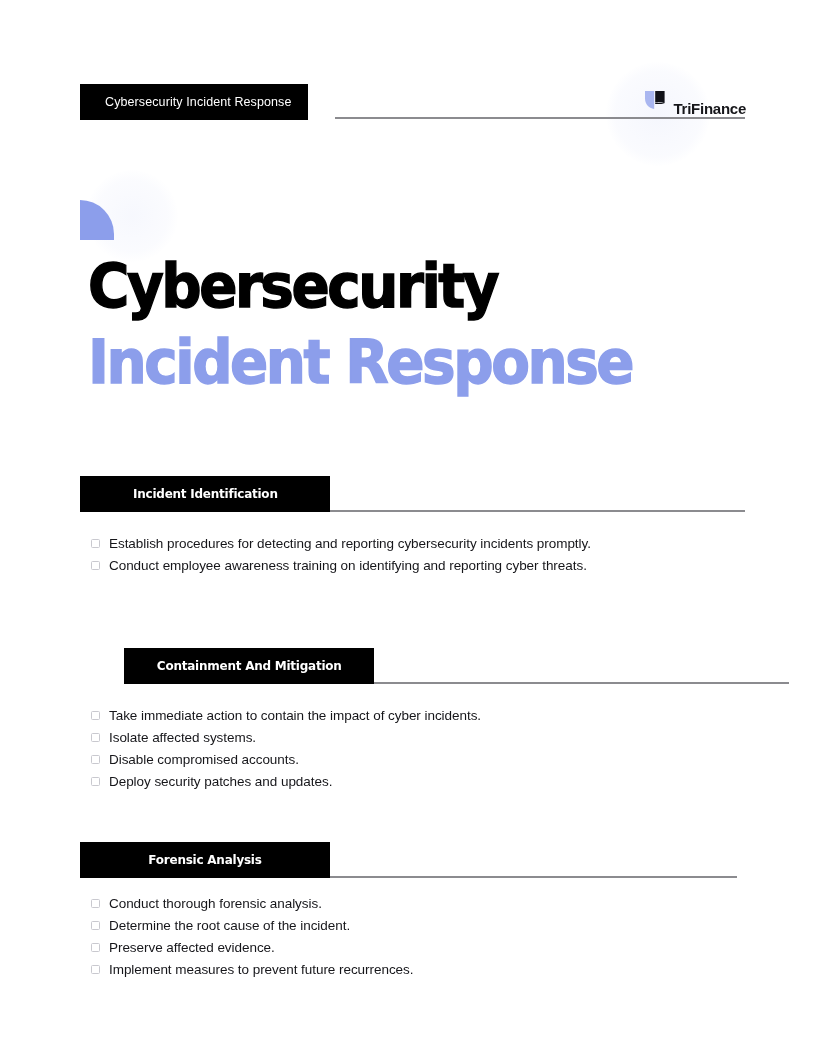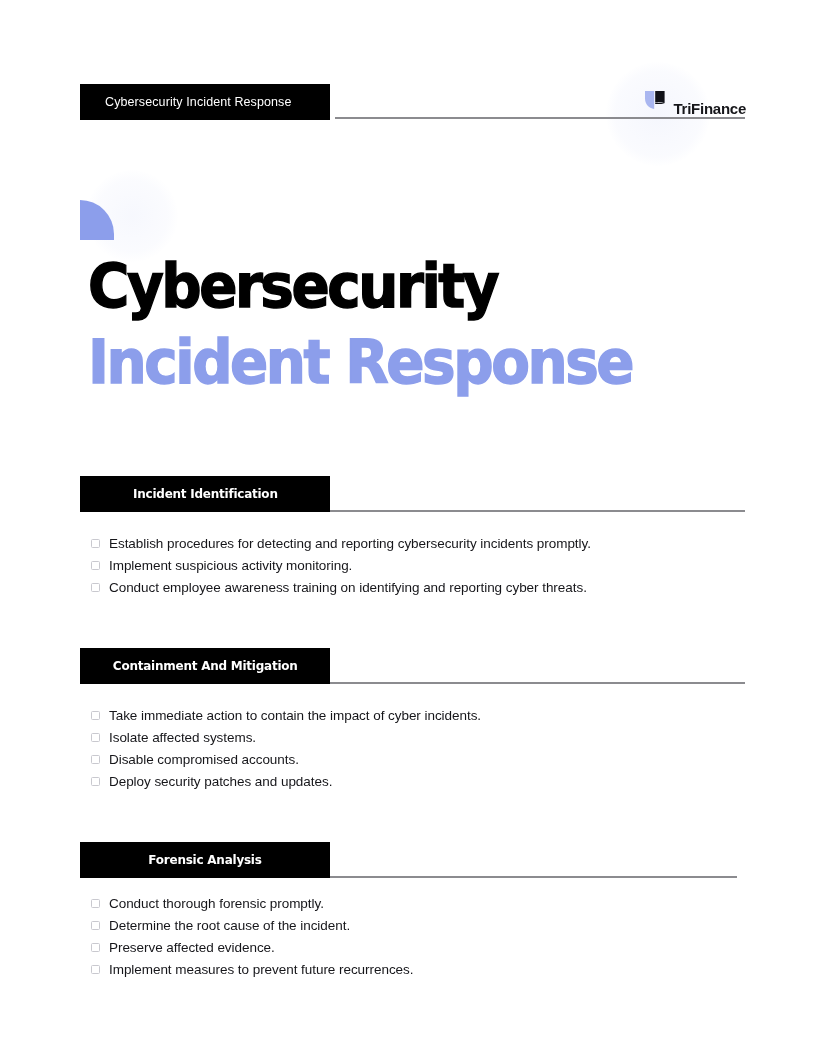--- a/index.html
+++ b/index.html
@@ -45,21 +45,21 @@
     border-radius: 50%;
     background: radial-gradient(circle at 50% 50%, rgba(140,158,235,0.075) 0%, rgba(140,158,235,0.04) 55%, rgba(255,255,255,0) 72%);
     pointer-events: none;
   }
 
   
   .header-bar {
     position: absolute;
     left: 80px;
     top: 84px;
-    width: 250px;
+    width: 228px;
     height: 36px;
     background: #000000;
     display: flex;
     align-items: center;
     padding-left: 25px;
   }
   .header-bar-label {
     color: #ffffff;
     font-size: 12.5px;
     letter-spacing: 0.1px;
@@ -236,30 +236,26 @@
       </div>
       <div class="section-rule" style="left:330px; width:415px;"></div>
     </div>
     <ul class="checklist" style="top:58px;">
       <li class="check-item">
         <span class="checkbox"></span>
         <span class="check-text">Establish procedures for detecting and reporting cybersecurity incidents promptly.</span>
       </li>
       <li class="check-item">
         <span class="checkbox"></span>
-        <span class="check-text">Implement suspicious activity monitoring.</span>
-      </li>
-      <li class="check-item">
-        <span class="checkbox"></span>
         <span class="check-text">Conduct employee awareness training on identifying and reporting cyber threats.</span>
       </li>
     </ul>
   </div>
 
-  <div class="section" style="top:648px;">
+  <div class="section" style="top:648px;padding-left:44px;">
     <div class="section-head">
       <div class="section-chip" style="width:250px;">
         <span class="section-chip-label">Containment And Mitigation</span>
       </div>
       <div class="section-rule" style="left:330px; width:415px;"></div>
     </div>
     <ul class="checklist" style="top:58px;">
       <li class="check-item">
         <span class="checkbox"></span>
         <span class="check-text">Take immediate action to contain the impact of cyber incidents.</span>
@@ -282,21 +278,21 @@
   <div class="section" style="top:842px;">
     <div class="section-head">
       <div class="section-chip" style="width:250px;">
         <span class="section-chip-label">Forensic Analysis</span>
       </div>
       <div class="section-rule" style="left:330px; width:407px;"></div>
     </div>
     <ul class="checklist" style="top:52px;">
       <li class="check-item">
         <span class="checkbox"></span>
-        <span class="check-text">Conduct thorough forensic promptly.</span>
+        <span class="check-text">Conduct thorough forensic analysis.</span>
       </li>
       <li class="check-item">
         <span class="checkbox"></span>
         <span class="check-text">Determine the root cause of the incident.</span>
       </li>
       <li class="check-item">
         <span class="checkbox"></span>
         <span class="check-text">Preserve affected evidence.</span>
       </li>
       <li class="check-item">

